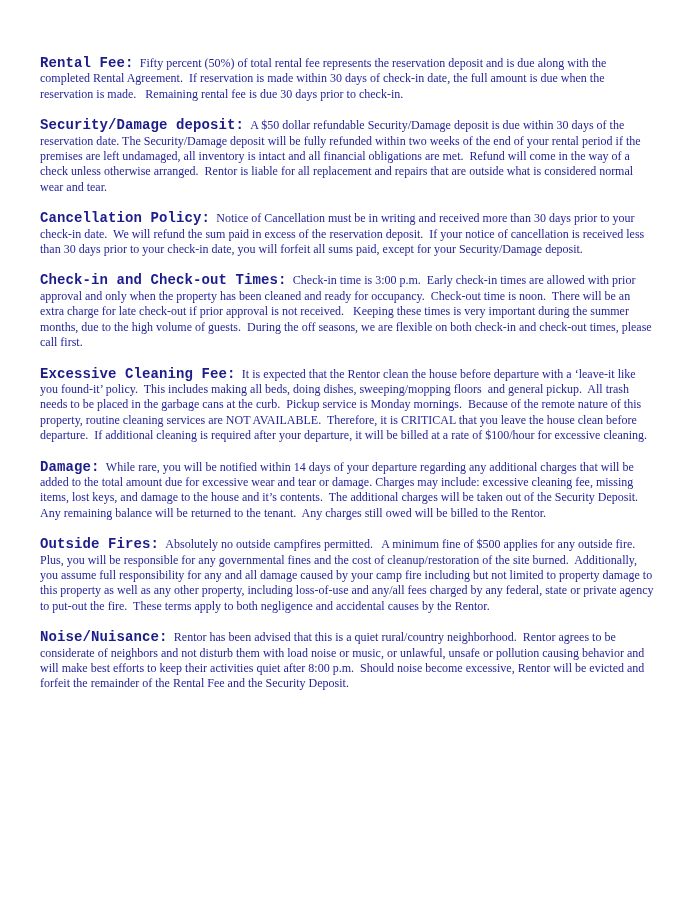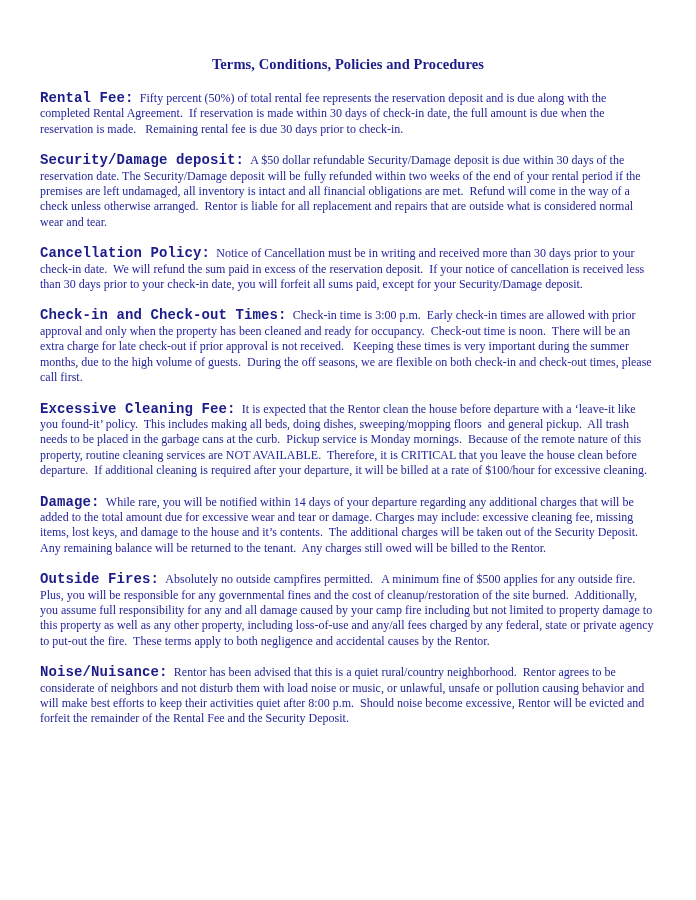--- a/index.html
+++ b/index.html
@@ -43,21 +43,20 @@
     font-family: Liberation Mono, monospace;
   }
   .section .section-body {
     color: #24249a;
   }
 </style>
 </head>
 <body>
 
 <div class="page">
-  <h1 class="doc-title">Terms, Conditions, Policies and Procedures</h1>
 
   <p class="section"><strong class="run-in-heading">Rental Fee:</strong><span class="section-body">Fifty percent (50%) of total rental fee represents the reservation deposit and is due along with the completed Rental Agreement.  If reservation is made within 30 days of check-in date, the full amount is due when the reservation is made.   Remaining rental fee is due 30 days prior to check-in.</span></p>
 
   <p class="section"><strong class="run-in-heading">Security/Damage deposit:</strong><span class="section-body">A $50 dollar refundable Security/Damage deposit is due within 30 days of the reservation date. The Security/Damage deposit will be fully refunded within two weeks of the end of your rental period if the premises are left undamaged, all inventory is intact and all financial obligations are met.  Refund will come in the way of a check unless otherwise arranged.  Rentor is liable for all replacement and repairs that are outside what is considered normal wear and tear.</span></p>
 
   <p class="section"><strong class="run-in-heading">Cancellation Policy:</strong><span class="section-body">Notice of Cancellation must be in writing and received more than 30 days prior to your check-in date.  We will refund the sum paid in excess of the reservation deposit.  If your notice of cancellation is received less than 30 days prior to your check-in date, you will forfeit all sums paid, except for your Security/Damage deposit.</span></p>
 
   <p class="section"><strong class="run-in-heading">Check-in and Check-out Times:</strong><span class="section-body">Check-in time is 3:00 p.m.  Early check-in times are allowed with prior approval and only when the property has been cleaned and ready for occupancy.  Check-out time is noon.  There will be an extra charge for late check-out if prior approval is not received.   Keeping these times is very important during the summer months, due to the high volume of guests.  During the off seasons, we are flexible on both check-in and check-out times, please call first.</span></p>
 
   <p class="section"><strong class="run-in-heading">Excessive Cleaning Fee:</strong><span class="section-body">It is expected that the Rentor clean the house before departure with a ‘leave-it like you found-it’ policy.  This includes making all beds, doing dishes, sweeping/mopping floors  and general pickup.  All trash needs to be placed in the garbage cans at the curb.  Pickup service is Monday mornings.  Because of the remote nature of this property, routine cleaning services are NOT AVAILABLE.  Therefore, it is CRITICAL that you leave the house clean before departure.  If additional cleaning is required after your departure, it will be billed at a rate of $100/hour for excessive cleaning.</span></p>

